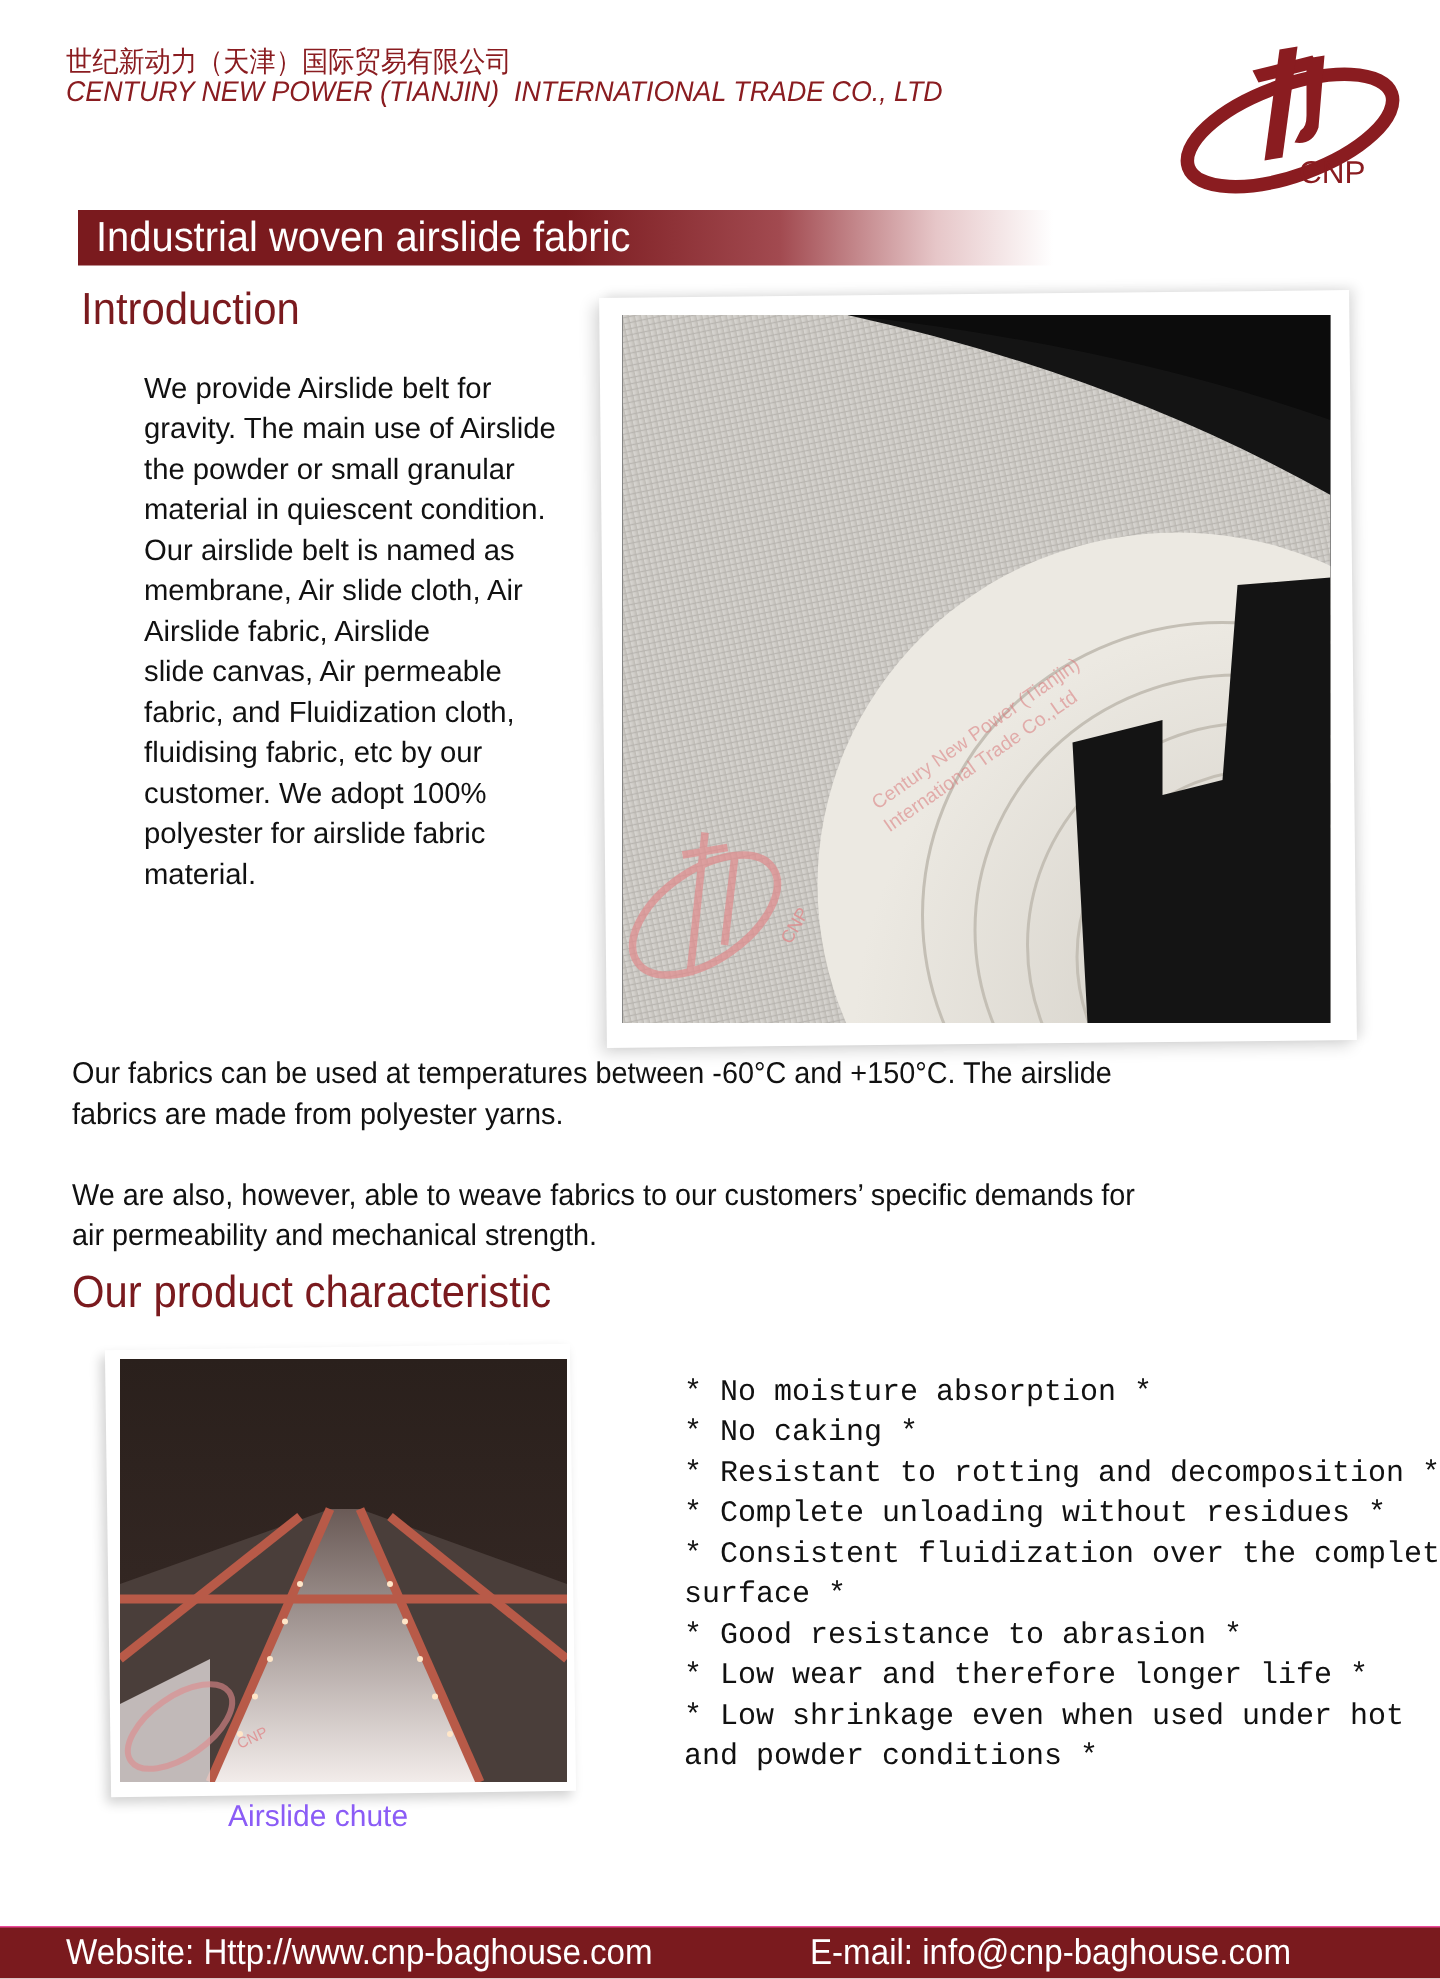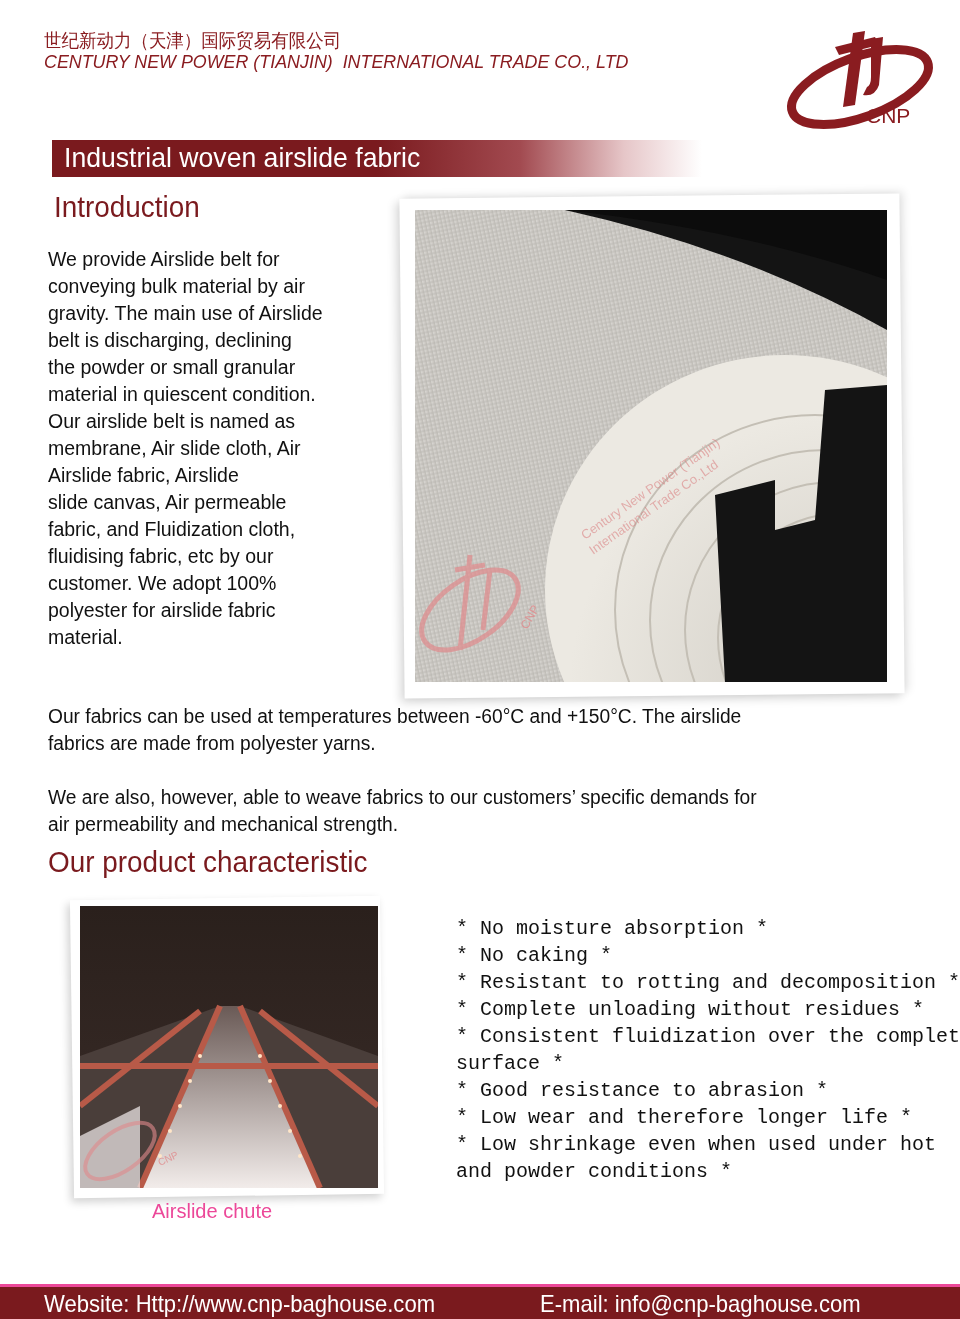--- a/index.html
+++ b/index.html
@@ -8,32 +8,32 @@
   .abs { position:absolute; }
   .cn-name { left:44px; top:28px; font-size:19px; color:#8a1c20; font-family:"DejaVu Sans", sans-serif; letter-spacing:0px; transform:scaleX(0.92); transform-origin:left; }
   .en-name { left:44px; top:51px; font-size:19px; color:#8a1c20; font-style:italic; font-weight:normal; transform:scaleX(0.94); transform-origin:left; white-space:pre; }
   .logo { left:775px; top:25px; width:170px; height:110px; }
   .logo-text { left:866px; top:104px; font-size:21px; color:#8a1c20; }
   .title-bar { left:52px; top:140px; width:650px; height:37px;
      background:linear-gradient(90deg,#7a1a1e 0%,#7a1a1e 50%,#a24a50 72%,#e6c6c8 88%,#ffffff 100%);text-align:right; }
   .title-bar span { position:absolute; left:12px; top:2px; font-size:28px; color:#ffffff; transform:scaleX(0.95); transform-origin:left; white-space:nowrap; }
   .section-h { font-size:30px; color:#7a1a1e; transform:scaleX(0.93); transform-origin:left; white-space:nowrap; }
   .intro-text { left:48px; top:246px; width:350px; font-size:19.5px; line-height:27px; color:#111; }
-  .intro-text div { white-space:nowrap; }
+  .intro-text div { white-space:nowrap;margin-left:48px; }
   .photo-frame { left:402px; top:196px; width:500px; height:500px; background:#fff;
      box-shadow: -4px 4px 10px rgba(0,0,0,0.15), 4px -2px 8px rgba(0,0,0,0.1); transform:rotate(-0.6deg); }
   .photo1 { left:415px; top:210px; width:472px; height:472px; overflow:hidden; background:#1a1a1a; }
   .para { font-size:20px; line-height:27px; color:#111; transform:scaleX(0.96); transform-origin:left; white-space:nowrap; }
   .photo2-frame { left:72px; top:898px; width:310px; height:298px; background:#fff;
      box-shadow:-3px 4px 8px rgba(0,0,0,0.18); transform:rotate(-0.8deg); }
   .photo2 { left:80px; top:906px; width:298px; height:282px; overflow:hidden; background:#2a2220; }
-  .caption { left:152px; top:1200px; font-size:20px; color:#ec4899; }
+  .caption { left:152px; top:1200px; font-size:20px; color:#8b5cf6; }
   .features { left:456px; top:915px; font-size:20px; line-height:27px; color:#111;font-family:Liberation Mono, monospace; }
   .features div { white-space:nowrap; }
-  .footer { left:0; top:1284px; width:960px; height:35px; background:#7a1a1e; border-top:3px solid #ec4899; }
+  .footer { left:0; top:1284px; width:960px; height:35px; background:#7a1a1e; border-top:1px solid #ec4899; }
   .footer span { position:absolute; top:3px; font-size:24px; color:#ffffff; transform:scaleX(0.92); transform-origin:left; white-space:nowrap; }
 </style>
 </head>
 <body>
 
 <div class="abs cn-name">世纪新动力（天津）国际贸易有限公司</div>
 <div class="abs en-name">CENTURY NEW POWER (TIANJIN)  INTERNATIONAL TRADE CO., LTD</div>
 
 <svg class="abs logo" viewBox="0 0 170 110">
   <ellipse cx="85" cy="62" rx="72" ry="30" fill="none" stroke="#8a1c20" stroke-width="9" transform="rotate(-20 85 62)"></ellipse>
@@ -45,23 +45,21 @@
 <div class="abs logo-text">CNP</div>
 
 <div class="abs title-bar">
   <span>Industrial woven airslide fabric</span>
 </div>
 
 <div class="abs section-h" style="left:54px; top:190px;">Introduction</div>
 
 <div class="abs intro-text">
   <div>We provide Airslide belt for</div>
-  <div>conveying bulk material by air</div>
   <div>gravity. The main use of Airslide</div>
-  <div>belt is discharging, declining</div>
   <div>the powder or small granular</div>
   <div>material in quiescent condition.</div>
   <div>Our airslide belt is named as</div>
   <div>membrane, Air slide cloth, Air</div>
   <div>Airslide fabric, Airslide</div>
   <div>slide canvas, Air permeable</div>
   <div>fabric, and Fluidization cloth,</div>
   <div>fluidising fabric, etc by our</div>
   <div>customer. We adopt 100%</div>
   <div>polyester for airslide fabric</div>

